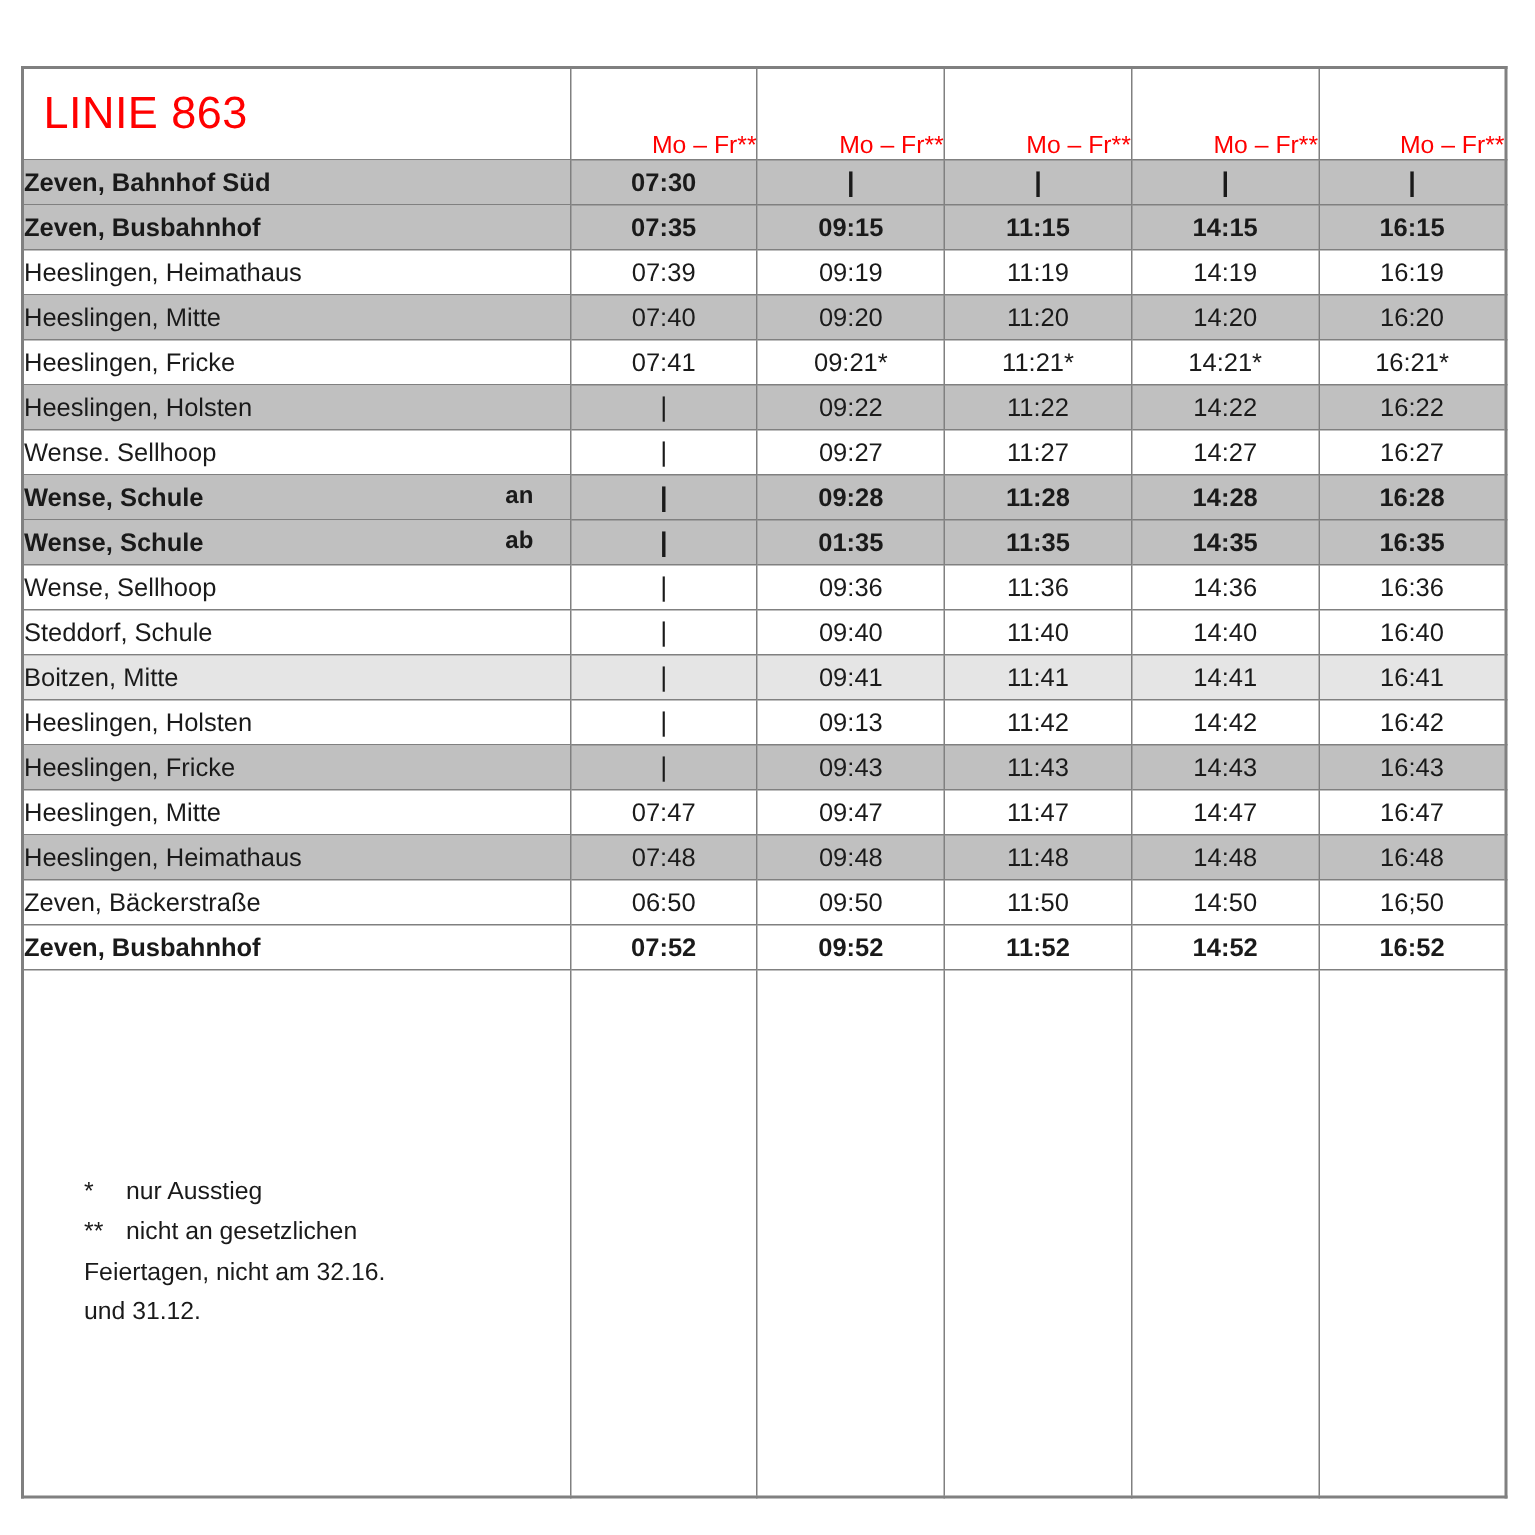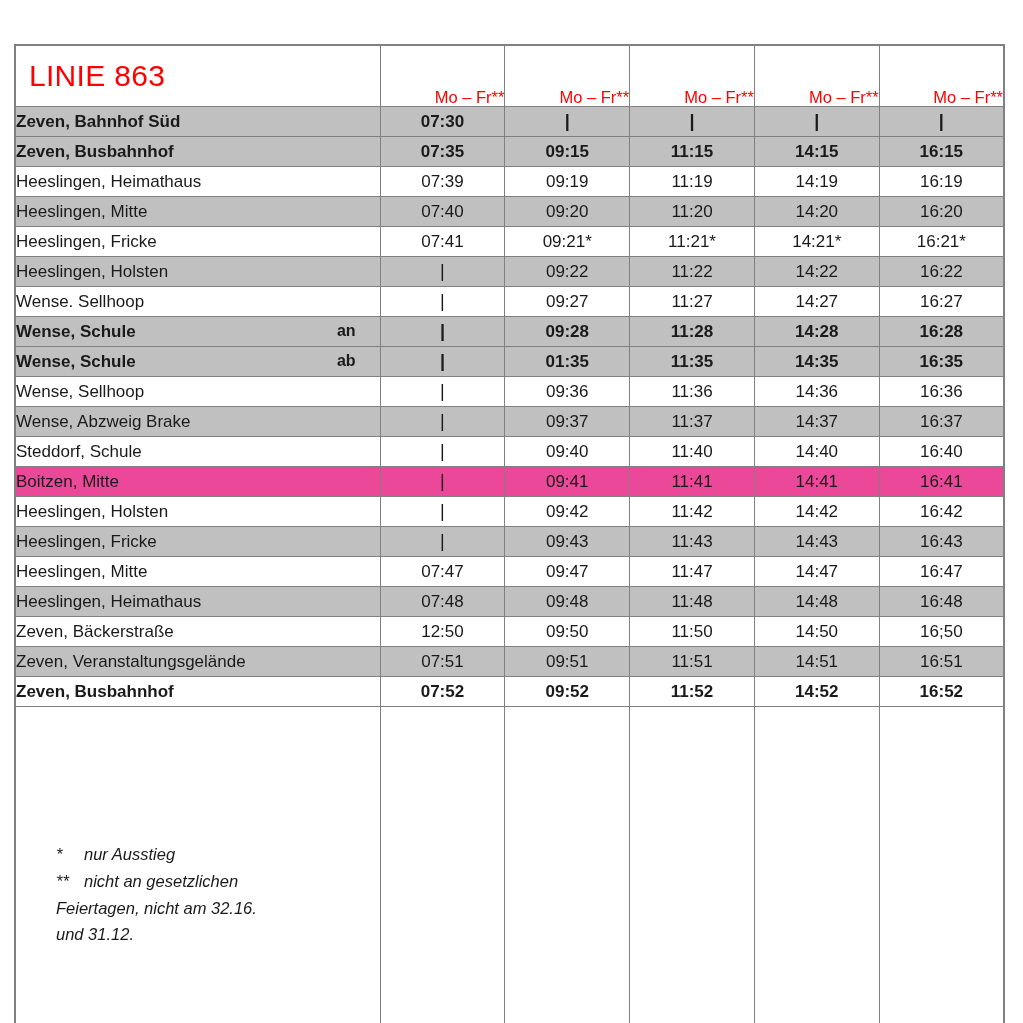--- a/index.html
+++ b/index.html
@@ -93,39 +93,39 @@
     color: #1a1a1a;
     text-align: center;
     white-space: nowrap;
     line-height: 1;
   }
   .time-cell.bar { font-size: 18px; letter-spacing: 0; }
 
   
   .sh-white  { background: #ffffff; }
   .sh-gray   { background: #c0c0c0; }
-  .sh-light  { background: #ec4899; }
+  .sh-light  { background: #e5e5e5; }
 
   tr.bold-row .stop-cell,
   tr.bold-row .time-cell { font-weight: 700; margin-left: 48px; }
 
   
   tr.notes-row td {
     height: 352px;
     background: #ffffff;
     vertical-align: top;
   }
   .notes {
     padding: 26px 14px 0 40px;
     font-size: 16.5px;
     color: #1a1a1a;
     line-height: 1.62;
     white-space: pre-wrap;
   }
-  .notes .note-line { display: block; font-style: italic; }
+  .notes .note-line { display: block; }
   .notes .mark {
     display: inline-block;
     width: 28px;
   }
 </style>
 </head>
 <body>
 
 <div id="sheet">
 
@@ -233,47 +233,39 @@
         </tr>
         <tr class="data-row">
           <td class="stop-cell sh-white"><span class="stop-name">Wense, Sellhoop</span></td>
           <td class="time-cell sh-white bar">|</td>
           <td class="time-cell sh-white">09:36</td>
           <td class="time-cell sh-white">11:36</td>
           <td class="time-cell sh-white">14:36</td>
           <td class="time-cell sh-white">16:36</td>
         </tr>
         <tr class="data-row">
-          <td class="stop-cell sh-gray"><span class="stop-name">Wense, Abzweig Brake</span></td>
-          <td class="time-cell sh-gray bar">|</td>
-          <td class="time-cell sh-gray">09:37</td>
-          <td class="time-cell sh-gray">11:37</td>
-          <td class="time-cell sh-gray">14:37</td>
-          <td class="time-cell sh-gray">16:37</td>
-        </tr>
-        <tr class="data-row">
           <td class="stop-cell sh-white"><span class="stop-name">Steddorf, Schule</span></td>
           <td class="time-cell sh-white bar">|</td>
           <td class="time-cell sh-white">09:40</td>
           <td class="time-cell sh-white">11:40</td>
           <td class="time-cell sh-white">14:40</td>
           <td class="time-cell sh-white">16:40</td>
         </tr>
         <tr class="data-row">
           <td class="stop-cell sh-light"><span class="stop-name">Boitzen, Mitte</span></td>
           <td class="time-cell sh-light bar">|</td>
           <td class="time-cell sh-light">09:41</td>
           <td class="time-cell sh-light">11:41</td>
           <td class="time-cell sh-light">14:41</td>
           <td class="time-cell sh-light">16:41</td>
         </tr>
         <tr class="data-row">
           <td class="stop-cell sh-white"><span class="stop-name">Heeslingen, Holsten</span></td>
           <td class="time-cell sh-white bar">|</td>
-          <td class="time-cell sh-white">09:42</td>
+          <td class="time-cell sh-white">09:13</td>
           <td class="time-cell sh-white">11:42</td>
           <td class="time-cell sh-white">14:42</td>
           <td class="time-cell sh-white">16:42</td>
         </tr>
         <tr class="data-row">
           <td class="stop-cell sh-gray"><span class="stop-name">Heeslingen, Fricke</span></td>
           <td class="time-cell sh-gray bar">|</td>
           <td class="time-cell sh-gray">09:43</td>
           <td class="time-cell sh-gray">11:43</td>
           <td class="time-cell sh-gray">14:43</td>
@@ -290,33 +282,25 @@
         <tr class="data-row">
           <td class="stop-cell sh-gray"><span class="stop-name">Heeslingen, Heimathaus</span></td>
           <td class="time-cell sh-gray">07:48</td>
           <td class="time-cell sh-gray">09:48</td>
           <td class="time-cell sh-gray">11:48</td>
           <td class="time-cell sh-gray">14:48</td>
           <td class="time-cell sh-gray">16:48</td>
         </tr>
         <tr class="data-row">
           <td class="stop-cell sh-white"><span class="stop-name">Zeven, Bäckerstraße</span></td>
-          <td class="time-cell sh-white">12:50</td>
+          <td class="time-cell sh-white">06:50</td>
           <td class="time-cell sh-white">09:50</td>
           <td class="time-cell sh-white">11:50</td>
           <td class="time-cell sh-white">14:50</td>
           <td class="time-cell sh-white">16;50</td>
-        </tr>
-        <tr class="data-row">
-          <td class="stop-cell sh-gray"><span class="stop-name">Zeven, Veranstaltungsgelände</span></td>
-          <td class="time-cell sh-gray">07:51</td>
-          <td class="time-cell sh-gray">09:51</td>
-          <td class="time-cell sh-gray">11:51</td>
-          <td class="time-cell sh-gray">14:51</td>
-          <td class="time-cell sh-gray">16:51</td>
         </tr>
         <tr class="data-row bold-row">
           <td class="stop-cell sh-white"><span class="stop-name">Zeven, Busbahnhof</span></td>
           <td class="time-cell sh-white">07:52</td>
           <td class="time-cell sh-white">09:52</td>
           <td class="time-cell sh-white">11:52</td>
           <td class="time-cell sh-white">14:52</td>
           <td class="time-cell sh-white">16:52</td>
         </tr>
         <tr class="notes-row">

